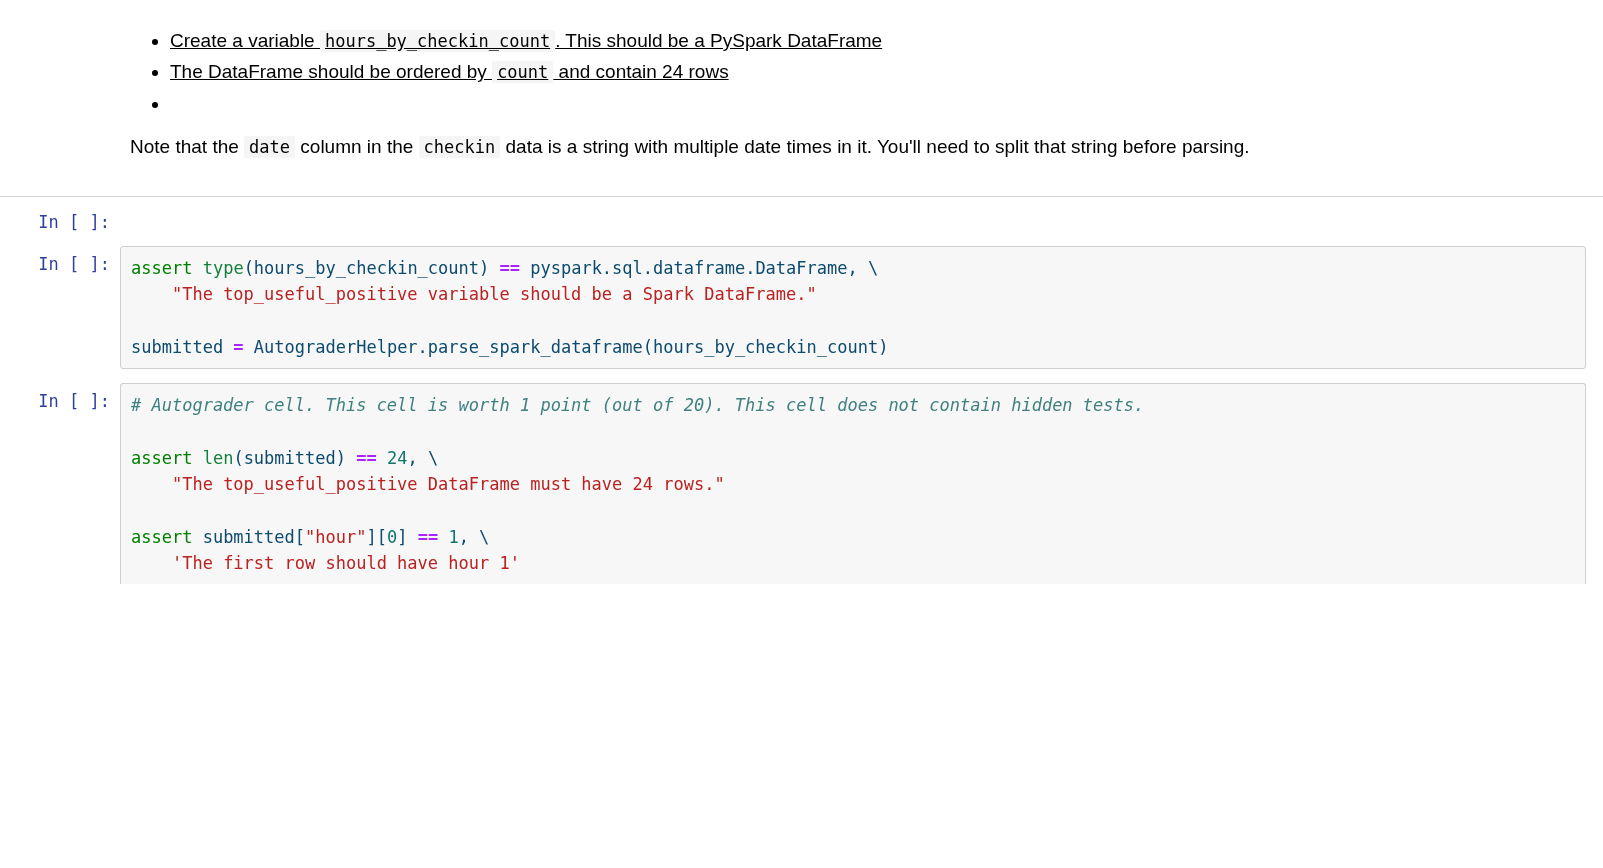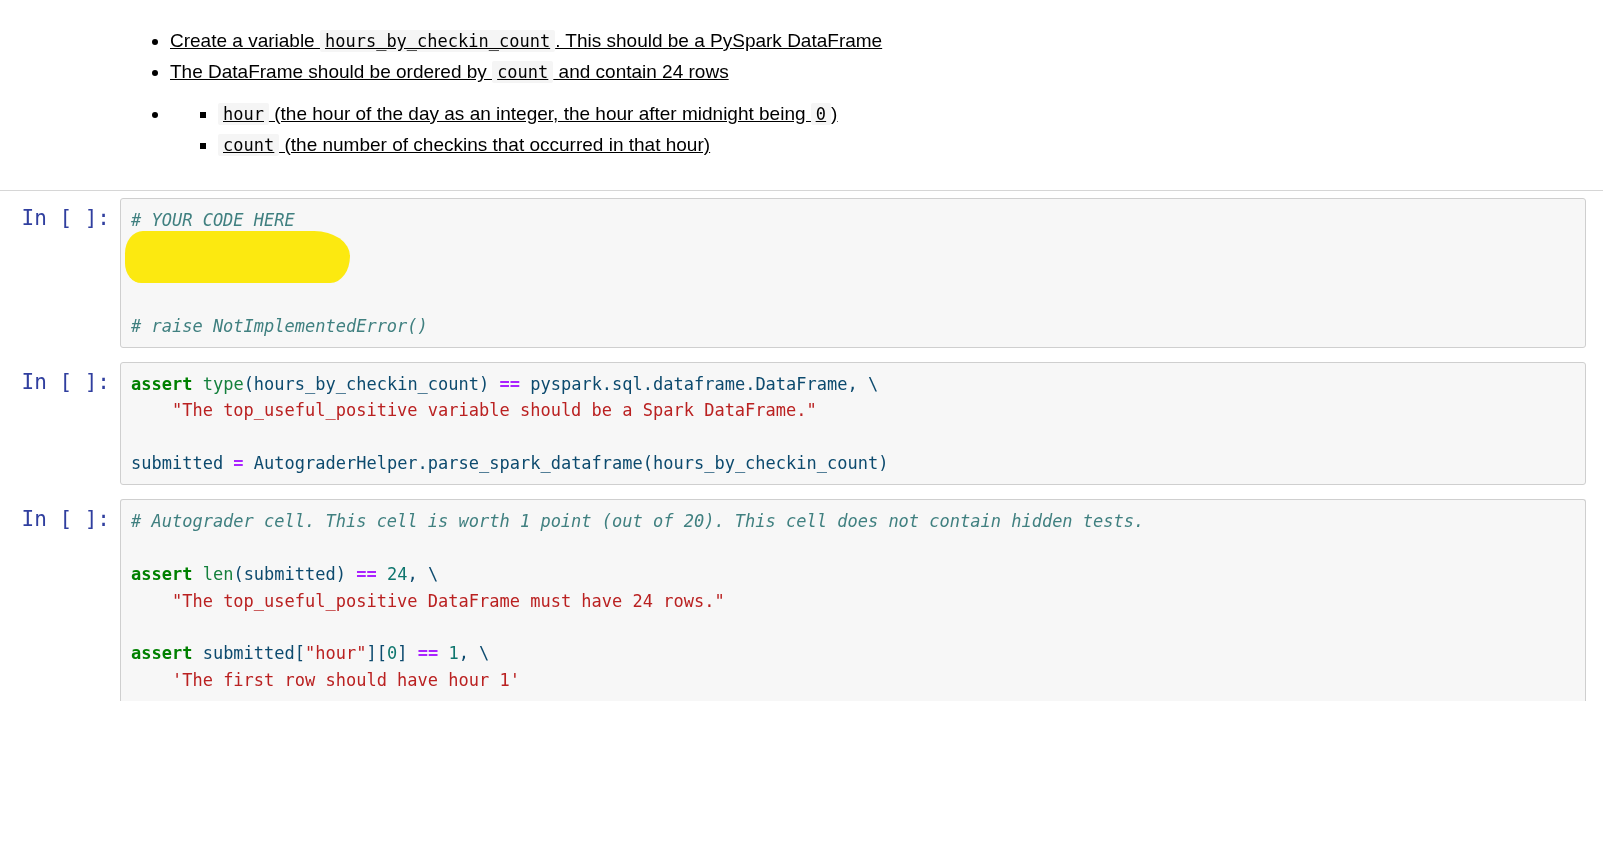--- a/index.html
+++ b/index.html
@@ -53,42 +53,42 @@
   .code-cell {
     display: flex;
     padding: 7px 5px 7px 0;
   }
   .prompt {
     width: 120px;
     flex-shrink: 0;
     text-align: right;
     padding: 8px 10px 0 15px;
     font-family: "Menlo", "Consolas", "DejaVu Sans Mono", monospace;
-    font-size: 21px;
+    font-size: 17px;
     color: #303F9F;
   }
   .input-area {
     flex: 1;
     border: 1px solid #cfcfcf;
     border-radius: 3px;
     background: #f7f7f7;
     padding: 8px 10px;
     margin-right: 12px;
     position: relative;
   }
   pre.code {
     margin: 0;
     font-family: "Menlo", "Consolas", "DejaVu Sans Mono", monospace;
     font-size: 17px;
     line-height: 1.55;
     white-space: pre;
     overflow-x: auto;
   }
   .c-comment { color: #408080; font-style: italic; }
-  .c-keyword { color: #008000; font-weight: bold; }
+  .c-keyword { color: #008000; font-weight: normal; }
   .c-builtin { color: #15803d; }
   .c-op { color: #AA22FF; font-weight: bold; }
   .c-text { color: #0c4a6e; }
   .c-string { color: #BA2121; }
   .c-num { color: #0f766e; }
   .highlight-mark {
     position: absolute;
     left: 4px;
     top: 32px;
     width: 225px;
@@ -107,43 +107,30 @@
 
   <div class="markdown-cell">
     <ul>
       <li>
         <span>Create a variable </span><code class="inline">hours_by_checkin_count</code><span>. This should be a PySpark DataFrame</span>
       </li>
       <li>
         <span>The DataFrame should be ordered by </span><code class="inline">count</code><span> and contain 24 rows</span>
       </li>
       <li>
-        <ul>
-          <li>
-            <code class="inline">hour</code><span> (the hour of the day as an integer, the hour after midnight being </span><code class="inline">0</code><span>)</span>
-          </li>
-          <li>
-            <code class="inline">count</code><span> (the number of checkins that occurred in that hour)</span>
-          </li>
-        </ul>
       </li>
     </ul>
+    <p>
+      <span>Note that the </span><code class="inline">date</code><span> column in the </span><code class="inline">checkin</code><span> data is a string with multiple date times in it. You'll need to split that string before parsing.</span>
+    </p>
   </div>
 
   <div class="code-cell-wrap">
     <div class="code-cell">
       <div class="prompt">In [ ]:</div>
-      <div class="input-area">
-        <div class="highlight-mark"></div>
-        <pre class="code code-above"><span class="c-comment"># YOUR CODE HERE</span>
-
-
-
-<span class="c-comment"># raise NotImplementedError()</span></pre>
-      </div>
     </div>
   </div>
 
   <div class="code-cell-wrap" style="border-top:none;">
     <div class="code-cell">
       <div class="prompt">In [ ]:</div>
       <div class="input-area">
 <pre class="code"><span class="c-keyword">assert</span> <span class="c-builtin">type</span><span class="c-text">(hours_by_checkin_count) </span><span class="c-op">==</span><span class="c-text"> pyspark.sql.dataframe.DataFrame, \</span>
     <span class="c-string">"The top_useful_positive variable should be a Spark DataFrame."</span>
 

